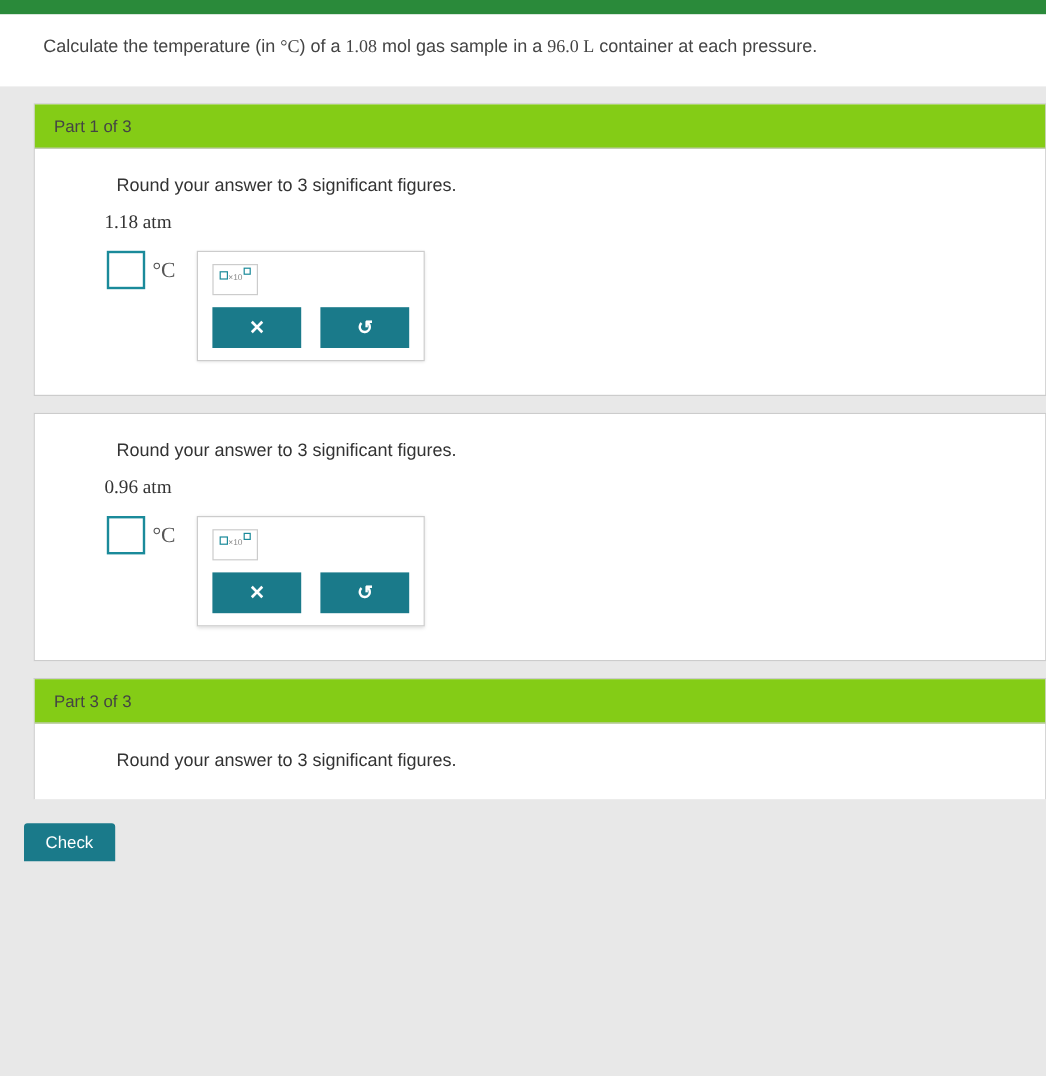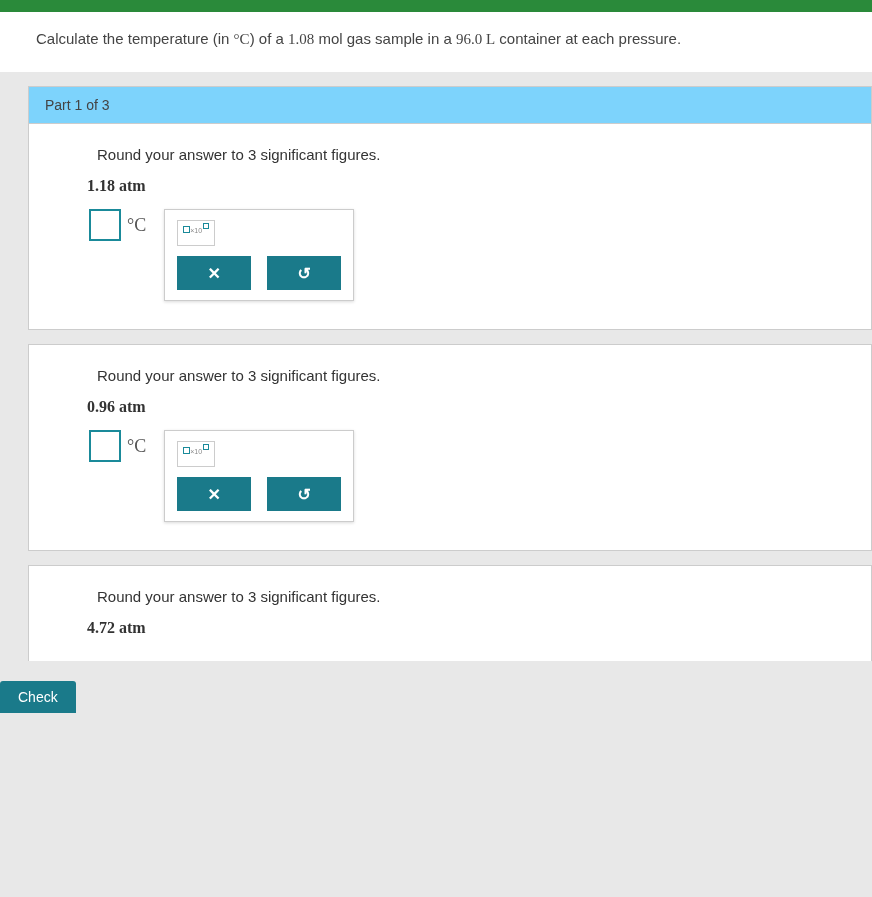--- a/index.html
+++ b/index.html
@@ -21,38 +21,37 @@
   }
   .question-header .line1 { margin-bottom: 10px; }
   .note-label { font-style: italic; }
   .bold-ital { font-weight: bold; font-style: italic; }
   .part-container {
     margin: 14px 0 0 28px;
     background: #fff;
     border: 1px solid #ccc;
   }
   .part-header {
-    background: #7dd3fc;
+    background: #84cc16;
     border-bottom: 1px solid #ccc;
     padding: 10px 16px;
     font-size: 14px;
     color: #444;
   }
   .part-body {
     padding: 22px 36px 28px 36px;
     font-size: 15px;
     color: #333;
   }
   .instr { margin-bottom: 14px; margin-left: 32px; }
   .pressure {
     font-family: "Times New Roman", serif;
     margin-left: 22px;
     margin-bottom: 14px;
     font-size: 16px;
-    font-weight: bold;
   }
   .answer-row {
     display: flex;
     align-items: flex-start;
     gap: 18px;
     margin-left: 24px;
   }
   .answer-box {
     display: flex;
     align-items: center;
@@ -124,20 +123,21 @@
   }
   .check-btn {
     background: #1a7a8a;
     color: #fff;
     border: none;
     padding: 8px 18px;
     font-size: 14px;
     margin-top: 20px;
     border-radius: 3px 3px 0 0;
     cursor: pointer;
+    margin-left: 20px;
   }
   .serif { font-family: "Times New Roman", serif; }
 </style>
 </head>
 <body>
 
 
 
 <div class="top-bar"></div>
 
@@ -193,22 +193,22 @@
           <button class="teal-btn">✕</button>
           <button class="teal-btn">↺</button>
         </div>
       </div>
     </div>
   </div>
 </div>
 
 
 <div class="part-container" style="border-bottom:none;">
+  <div class="part-header">Part 3 of 3</div>
   <div class="part-body" style="padding-bottom:10px;">
     <div class="instr">Round your answer to 3 significant figures.</div>
-    <div class="pressure">4.72 atm</div>
   </div>
 </div>
 
 <button class="check-btn">Check</button>
 
 
 
 
 </body></html>

